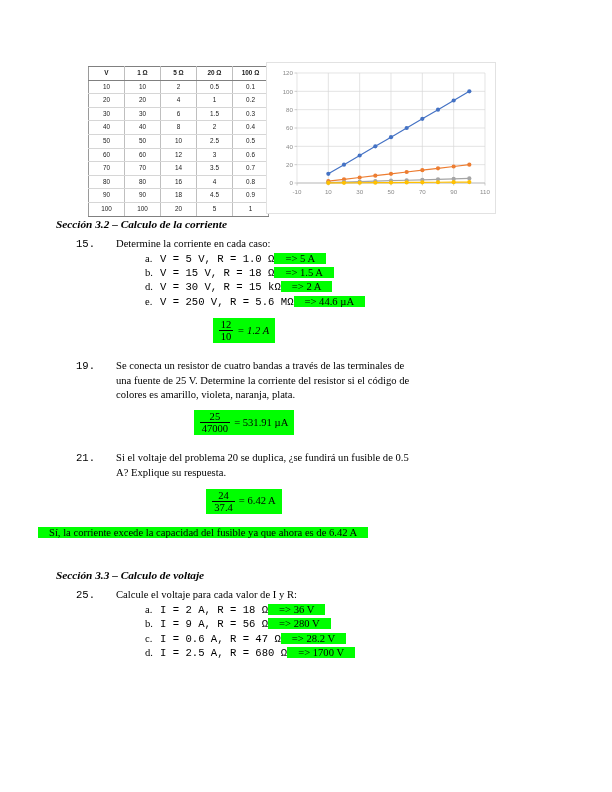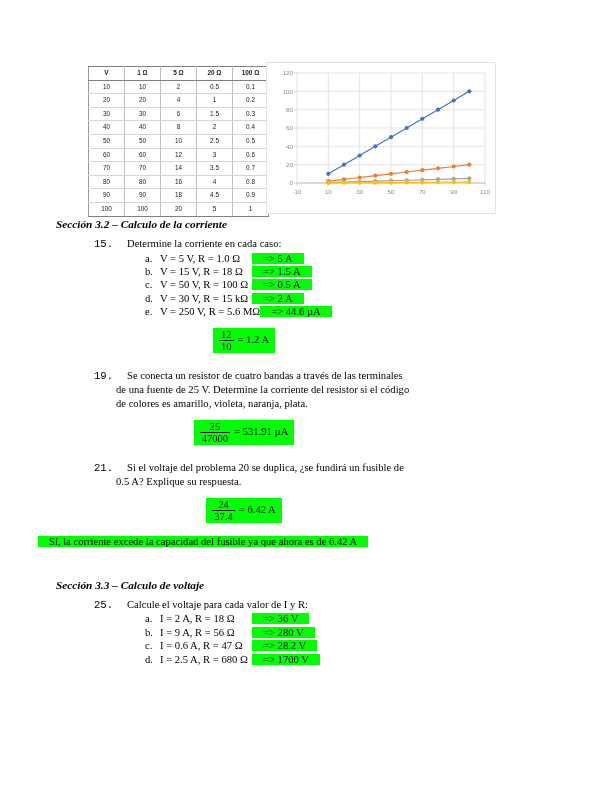--- a/index.html
+++ b/index.html
@@ -103,42 +103,42 @@
     font-size: 10.6px;
     line-height: 13.6px;
     margin-left: 96px;
     margin-right: 76px;
     text-indent: -20px;
     padding-left: 20px;
   }
   .q-line .qnum {
     display: inline-block;
     width: 17px;
-    text-align: right;
-    margin-right: 14px;
+    margin-right: 3px;
     font-family: Liberation Mono, monospace;
   }
   .sub-list {
     list-style: none;
     margin: 0;
     padding: 0;
     margin-left: 145px;
     font-size: 10.6px;
     line-height: 13.4px;
   }
   .sub-list li {
     white-space: nowrap;
   }
   .sub-list .letter {
     display: inline-block;
     width: 15px;
   }
   .sub-list .body {
     display: inline-block;
     min-width: 92px;
+    font-family: Liberation Mono, monospace;
   }
   .hl {
     background: #00ff00;
     padding: 0 11px;
   }
   .ans-center {
     text-align: center;
     margin-top: 9px;
     margin-bottom: 9px;
   }
@@ -162,20 +162,21 @@
     padding: 0 2px 0px 2px;
   }
   .frac .den {
     display: block;
     padding: 0px 2px 0 2px;
   }
   .frac-eq {
     display: inline-block;
     vertical-align: middle;
     padding-left: 4px;
+    font-style: italic;
   }
   .frac-eq.upright { font-style: normal; }
   .statement-hl {
     margin-left: 38px;
     margin-top: 12px;
     font-size: 10.6px;
     line-height: 13.6px;
   }
   .spacer-lg { height: 30px; }
   .spacer-sm { height: 7px; }
@@ -371,21 +372,20 @@
 
   <div class="spacer-sm"></div>
 
   <div class="q-block">
     <div class="q-line">
       <span class="qnum">15.</span><span>Determine la corriente en cada caso:</span>
     </div>
     <ul class="sub-list">
       <li><span class="letter">a.</span><span class="body">V = 5 V, R = 1.0 Ω</span><span class="hl">=&gt; 5 A</span></li>
       <li><span class="letter">b.</span><span class="body">V = 15 V, R = 18 Ω</span><span class="hl">=&gt; 1.5 A</span></li>
-      <li><span class="letter">c.</span><span class="body">V = 50 V, R = 100 Ω</span><span class="hl">=&gt; 0.5 A</span></li>
       <li><span class="letter">d.</span><span class="body">V = 30 V, R = 15 kΩ</span><span class="hl">=&gt; 2 A</span></li>
       <li><span class="letter">e.</span><span class="body">V = 250 V, R = 5.6 MΩ</span><span class="hl">=&gt; 44.6 µA</span></li>
     </ul>
   </div>
 
   <div class="q-block">
     <div class="ans-center">
       <span class="frac-box">
         <span class="frac">
           <span class="num">12</span>

